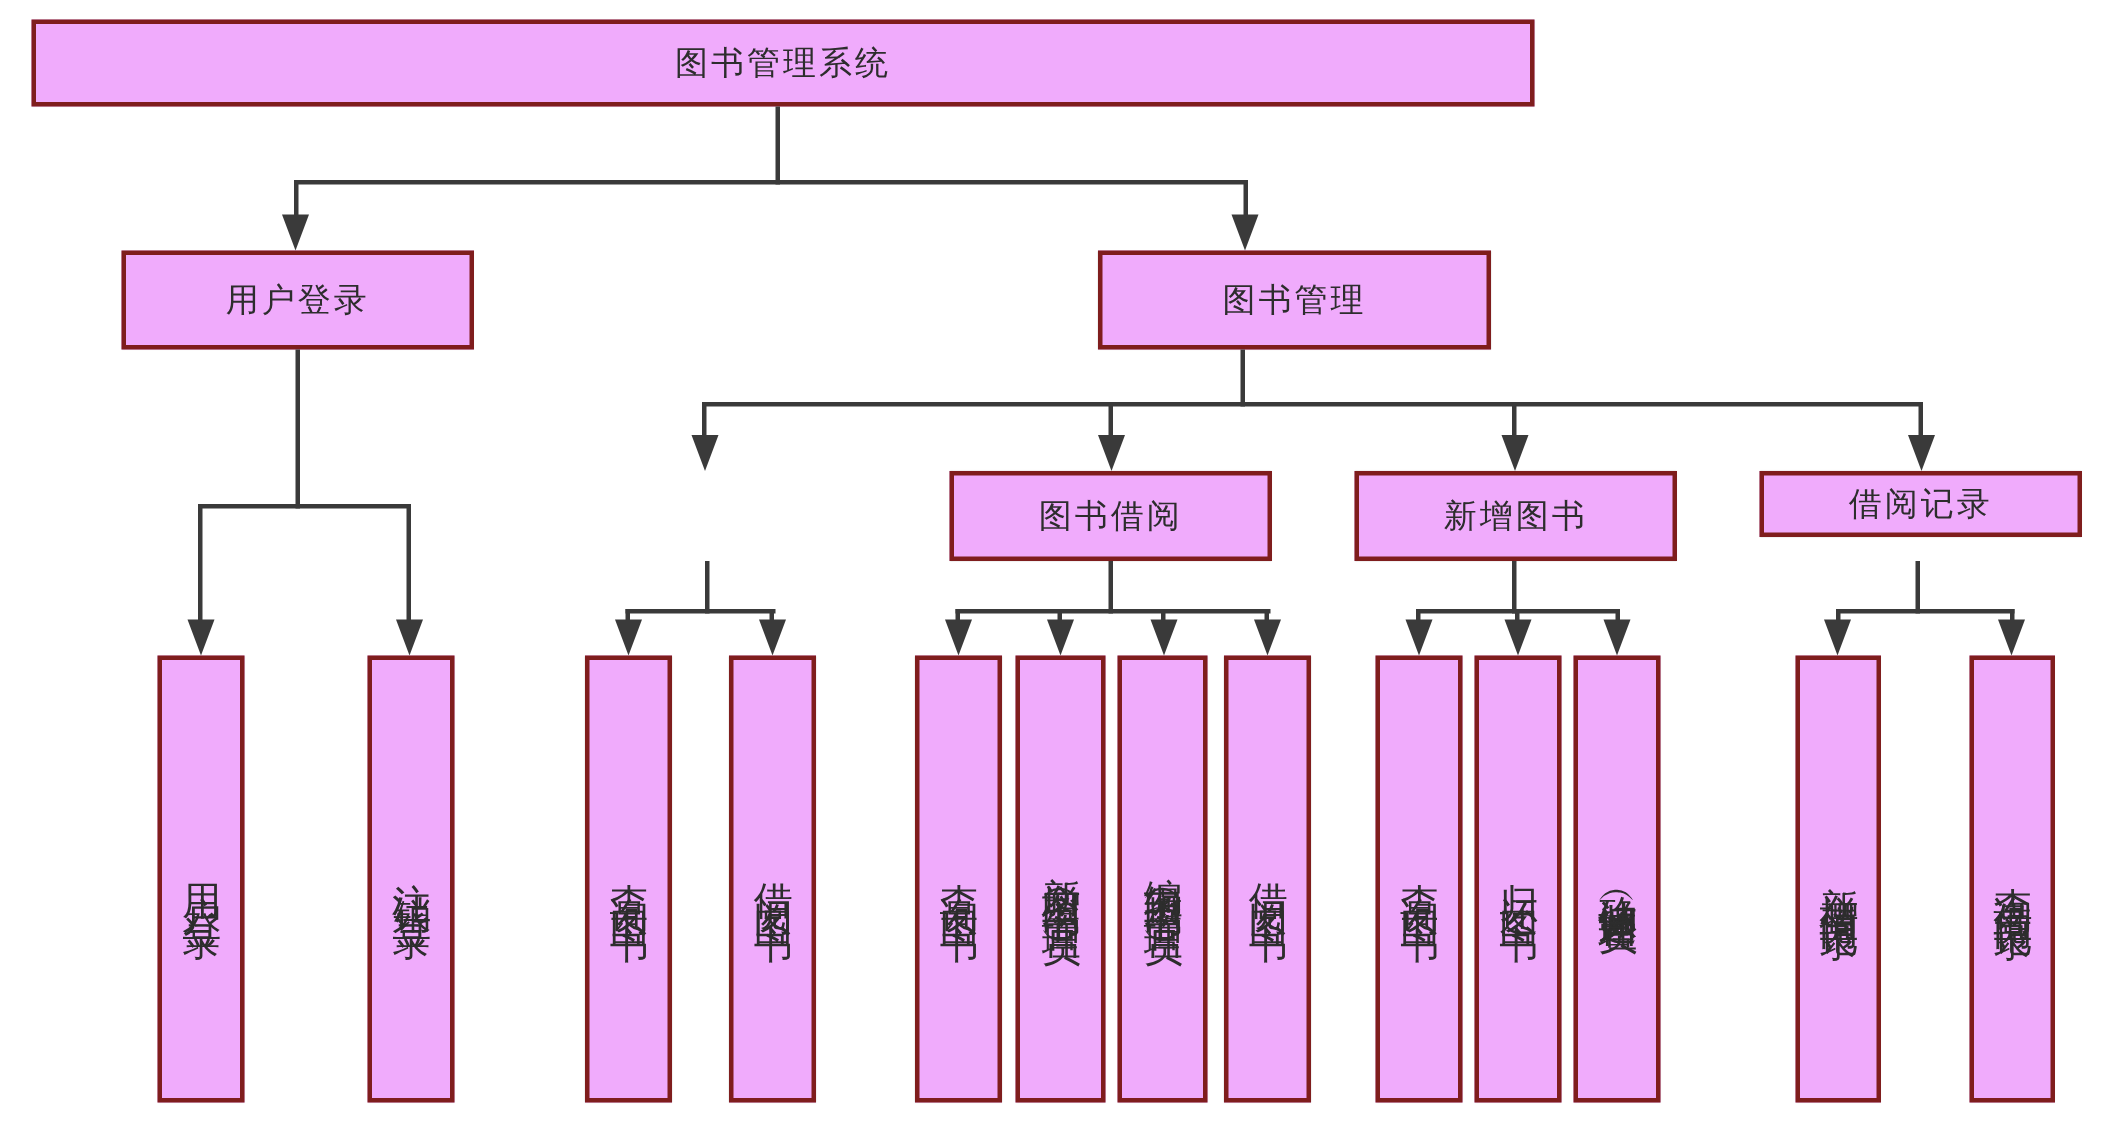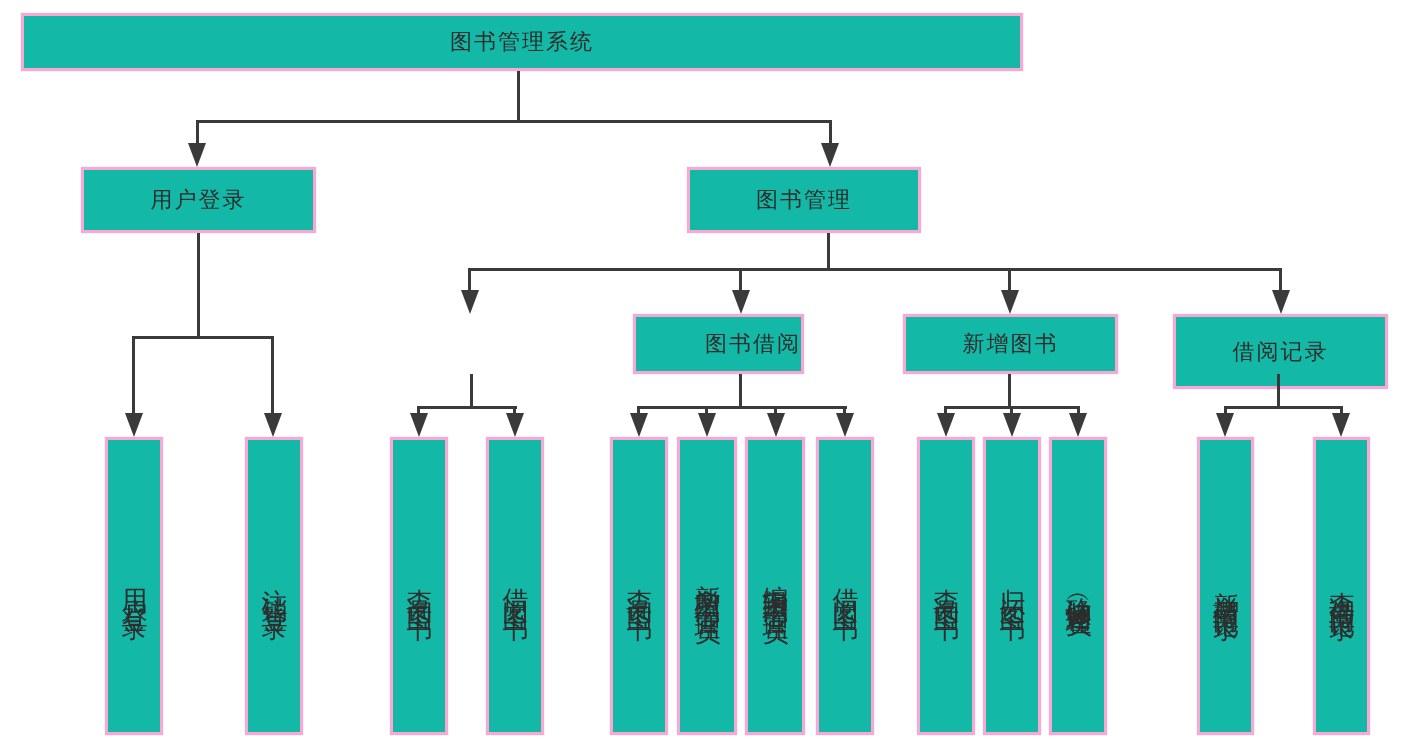--- a/index.html
+++ b/index.html
@@ -1,21 +1,21 @@
 <!DOCTYPE html>
 <html><head>
 <meta charset="utf-8">
 <style>
   * { margin:0; padding:0; box-sizing:border-box; }
   html,body { background:#ffffff; }
   body { font-family:"Liberation Sans","DejaVu Sans",sans-serif; }
   .canvas { position:relative; width:1405px; height:747px; background:#fff; overflow:hidden; }
 
   .box {
-    position:absolute; background:#14b8a6; border:3px solid #f9a8d4;
+    position:absolute; background:#f0abfc; border:3px solid #7f1d1d;
     display:flex; align-items:center; justify-content:center;
     color:#2d2d2d; box-shadow:0 0 1px rgba(0,0,0,.25);
   }
   .hbox { font-size:22px; letter-spacing:2px; }
 
   .leaf span {
     writing-mode:vertical-rl; text-orientation:mixed;
     font-size:26px; line-height:1.15; color:#2d2d2d;
     display:block;
   }
@@ -45,34 +45,34 @@
 <div class="canvas">
 
   <div class="box hbox" style="left:21px; top:13px; width:1002px; height:58px;">
     <span>图书管理系统</span>
   </div>
 
   <div class="box hbox" style="left:81px; top:167px; width:235px; height:66px;">
     <span>用户登录</span>
   </div>
 
-  <div class="box hbox" style="left:687px; top:167px; width:234px; height:66px;">
+  <div class="box hbox" style="left:732px; top:167px; width:262px; height:66px;">
     <span>图书管理</span>
   </div>
 
 
-  <div class="box hbox" style="left:633px; top:314px; width:171px; height:60px;justify-content:flex-end;">
+  <div class="box hbox" style="left:633px; top:314px; width:215px; height:60px;">
     <span>图书借阅</span>
   </div>
 
   <div class="box hbox" style="left:903px; top:314px; width:215px; height:60px;">
     <span>新增图书</span>
   </div>
 
-  <div class="box hbox" style="left:1173px; top:314px; width:215px; height:75px;">
+  <div class="box hbox" style="left:1173px; top:314px; width:215px; height:44px;">
     <span>借阅记录</span>
   </div>
 
   <div class="box leaf ls-wide" style="left:105px; top:437px; width:58px; height:298px;">
     <span>用户登录</span>
   </div>
 
   <div class="box leaf ls-wide" style="left:245px; top:437px; width:58px; height:298px;">
     <span>注销登录</span>
   </div>

